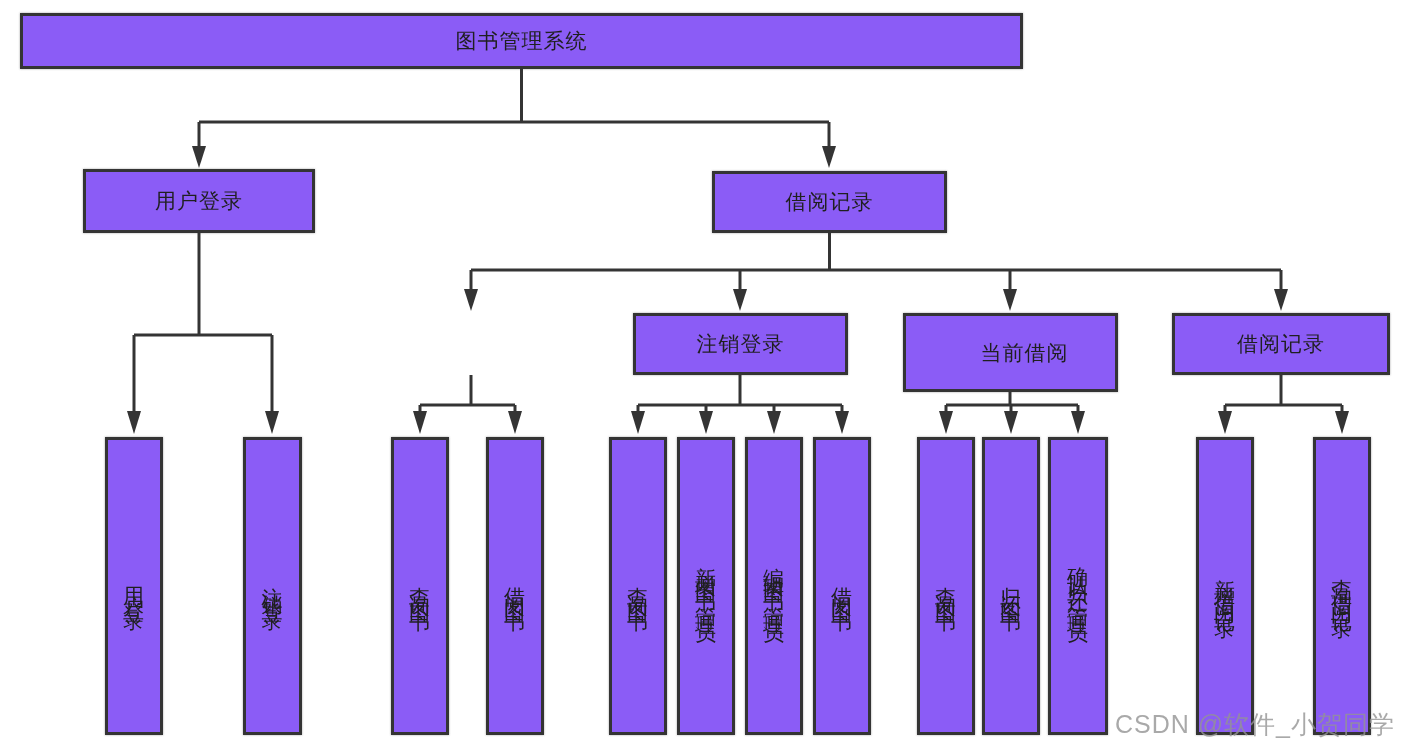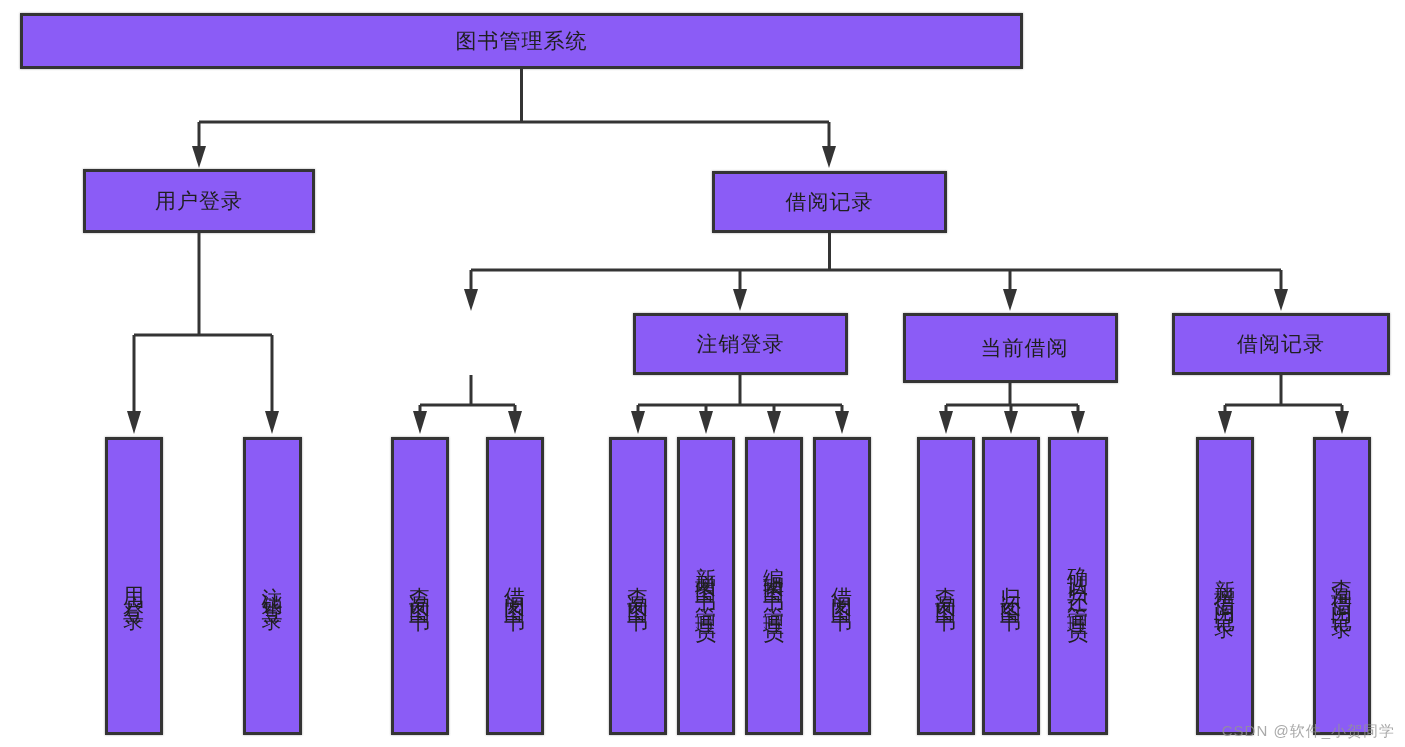--- a/index.html
+++ b/index.html
@@ -45,21 +45,21 @@
     writing-mode: vertical-rl;
     line-height: 1;
     letter-spacing: 8px;
     font-size: 21px;
     color: #1f1f1f;
   }
   .watermark {
     position: absolute;
     right: 10px;
     bottom: 6px;
-    font-size: 15px;
+    font-size: 25px;
     color: rgba(148,148,148,0.8);
     letter-spacing: 1px;
     z-index: 5;
     white-space: nowrap;
   }
 </style>
 </head>
 <body>
 
 <div class="canvas">
@@ -129,21 +129,21 @@
       <polygon points="1335,411 1349,411 1342,434"></polygon>
     </g>
   </svg>
 
   <div class="node" style="left:20px; top:13px; width:1003px; height:56px;">图书管理系统</div>
 
   <div class="node" style="left:83px; top:169px; width:232px; height:64px;">用户登录</div>
   <div class="node" style="left:712px; top:171px; width:235px; height:62px;">借阅记录</div>
 
   <div class="node" style="left:633px; top:313px; width:215px; height:62px;">注销登录</div>
-  <div class="node" style="left:903px; top:313px; width:215px; height:70px;padding-left:28px;">当前借阅</div>
+  <div class="node" style="left:903px; top:313px; width:215px; height:79px;padding-left:28px;">当前借阅</div>
   <div class="node" style="left:1172px; top:313px; width:218px; height:62px;">借阅记录</div>
 
   <div class="node leaf" style="left:105px;">
     <span class="vtext">用户登录</span>
   </div>
   <div class="node leaf" style="left:243px; width:59px;">
     <span class="vtext">注销登录</span>
   </div>
 
   <div class="node leaf" style="left:391px;">

